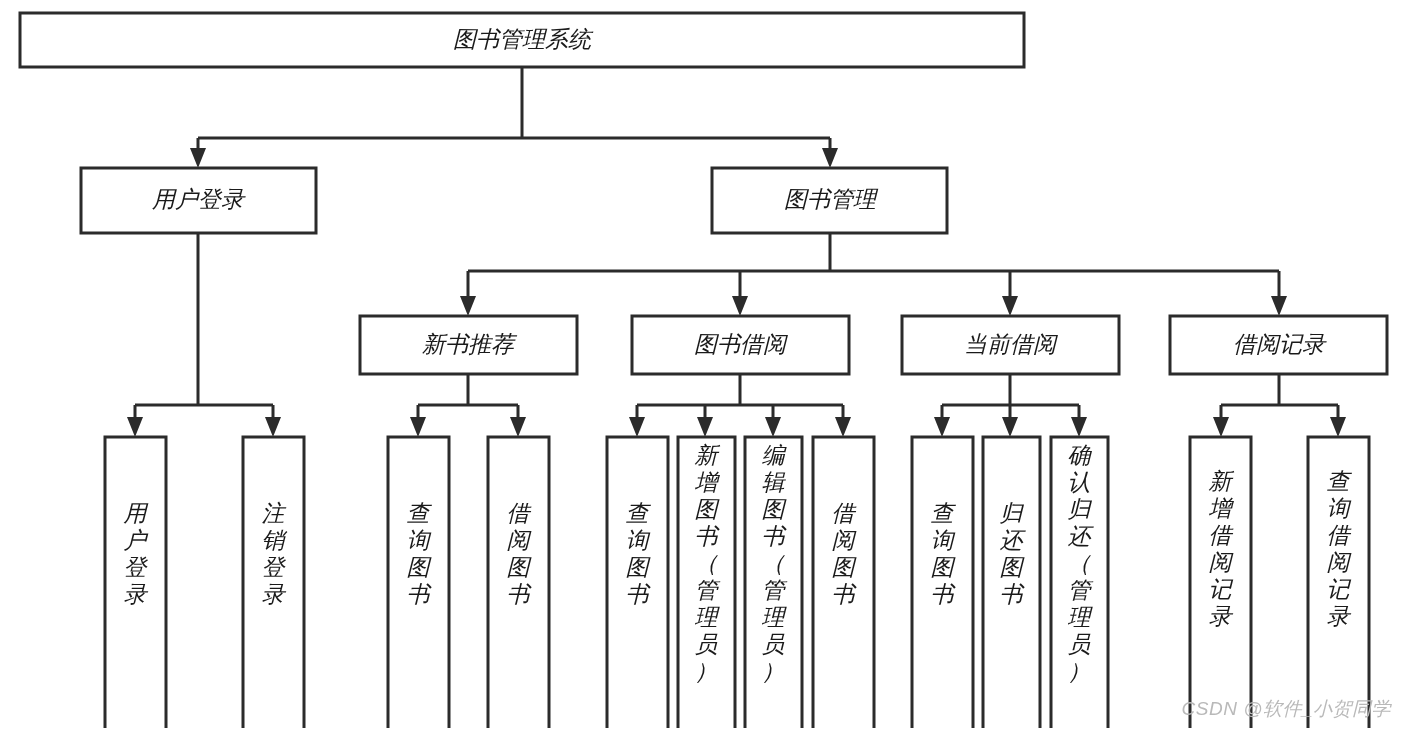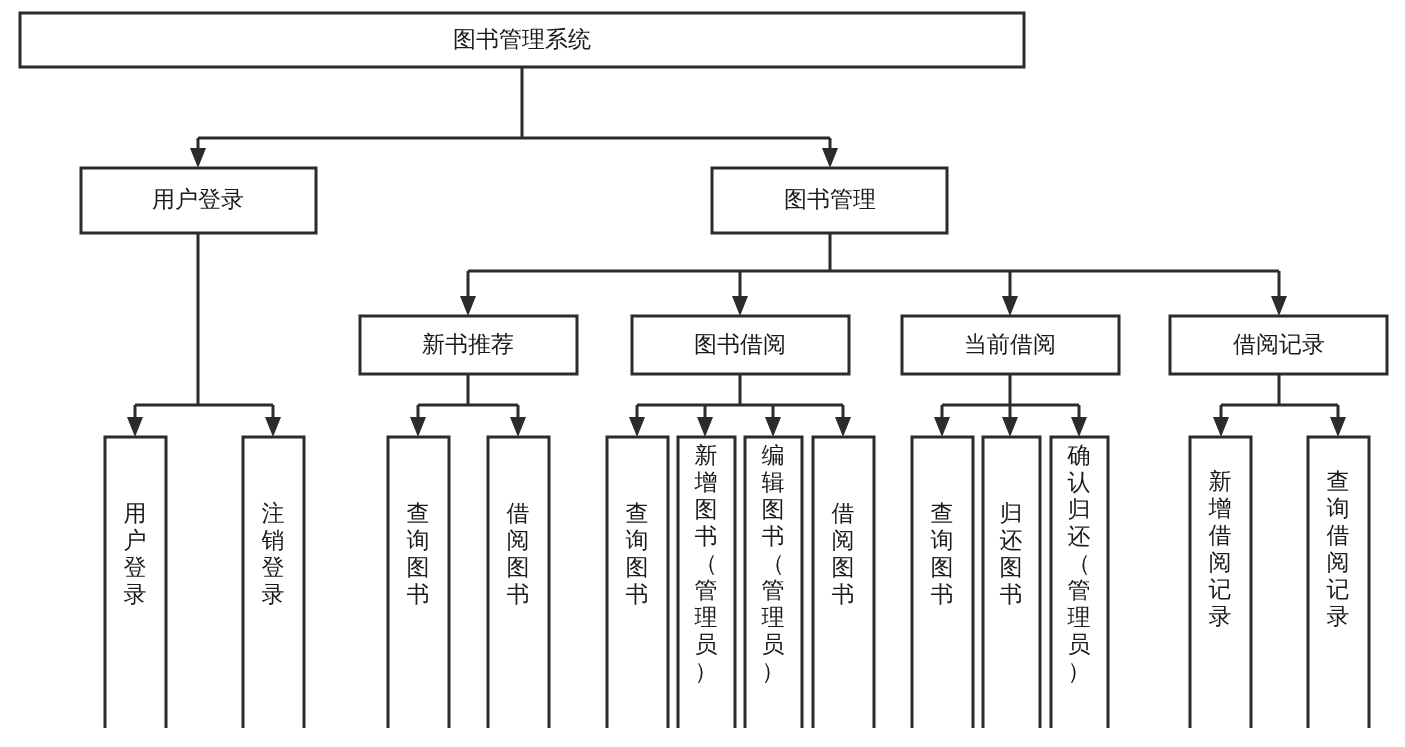--- a/index.html
+++ b/index.html
@@ -10,20 +10,21 @@
   }
   body {
     font-family: "Liberation Sans", "DejaVu Sans", sans-serif;
   }
   #diagram-root {
     position: relative;
     width: 1405px;
     height: 728px;
     background: #ffffff;
     overflow: hidden;
+    font-style: italic;
   }
   svg.diagram-canvas {
     position: absolute;
     top: 0;
     left: 0;
     width: 1405px;
     height: 747px;
     display: block;
   }
   .node-box {
@@ -207,13 +208,14 @@
       <text class="node-label-vertical" x="1220" y="489"><tspan x="1220" y="489">新</tspan><tspan x="1220" y="516">增</tspan><tspan x="1220" y="543">借</tspan><tspan x="1220" y="570">阅</tspan><tspan x="1220" y="597">记</tspan><tspan x="1220" y="624">录</tspan></text>
     </g>
 
     <g>
       <rect class="node-box" x="1308" y="437" width="61" height="296"></rect>
       <text class="node-label-vertical" x="1338" y="489"><tspan x="1338" y="489">查</tspan><tspan x="1338" y="516">询</tspan><tspan x="1338" y="543">借</tspan><tspan x="1338" y="570">阅</tspan><tspan x="1338" y="597">记</tspan><tspan x="1338" y="624">录</tspan></text>
     </g>
 
   </svg>
 
+  <div class="watermark-text">CSDN @软件_小贺同学</div>
 </div>
 
 </body></html>

